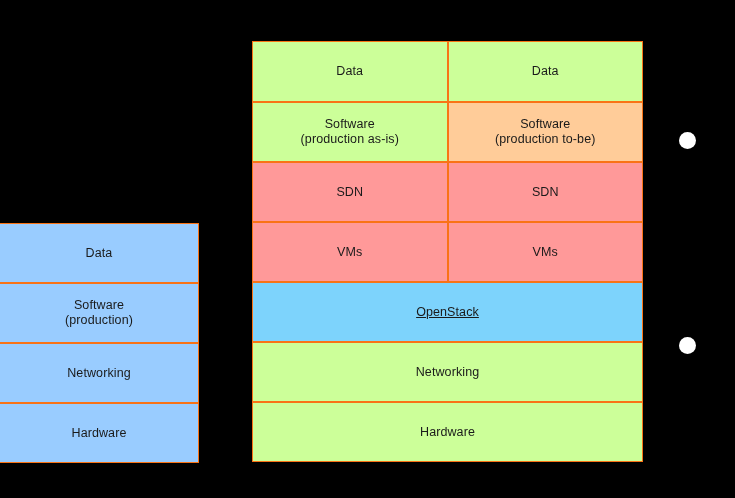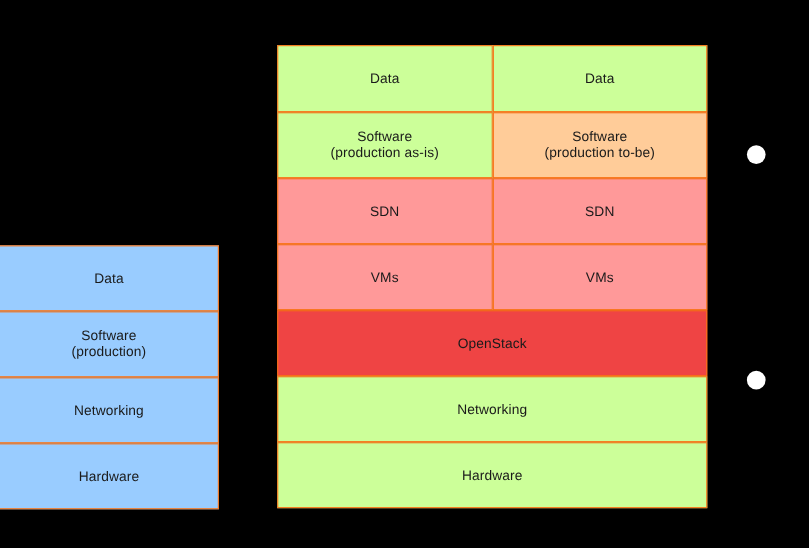--- a/index.html
+++ b/index.html
@@ -136,21 +136,21 @@
       <div class="cell" data-fill="red" style="background: rgb(255, 153, 153);">SDN</div>
       <div class="cell" data-fill="red" style="background: rgb(255, 153, 153);">SDN</div>
     </div>
 
     <div class="row split r-h60">
       <div class="cell" data-fill="red" style="background: rgb(255, 153, 153);">VMs</div>
       <div class="cell" data-fill="red" style="background: rgb(255, 153, 153);">VMs</div>
     </div>
 
     <div class="row full r-h60">
-      <div class="cell" data-fill="red" style="background: #ef4444;">OpenStack</div>
+      <div class="cell" data-fill="red" style="background: #7dd3fc; text-decoration: underline;">OpenStack</div>
     </div>
 
     <div class="row full r-h60">
       <div class="cell" data-fill="green" style="background: rgb(204, 255, 153);">Networking</div>
     </div>
 
     <div class="row full r-h60">
       <div class="cell" data-fill="green" style="background: rgb(204, 255, 153);">Hardware</div>
     </div>
 

